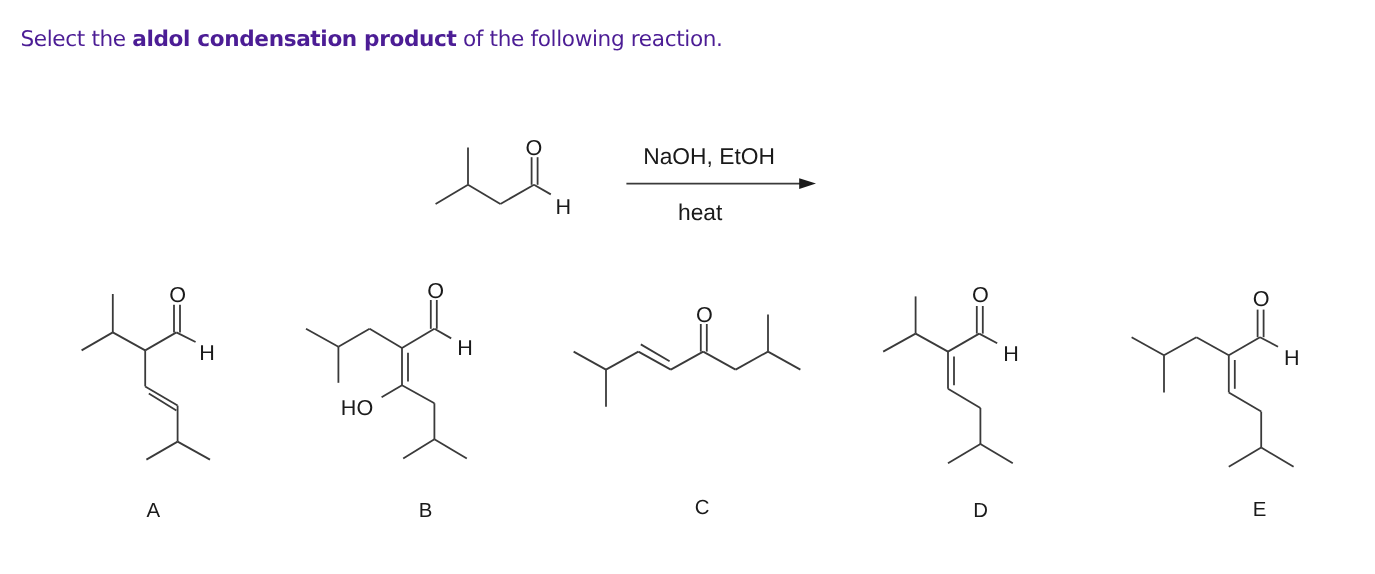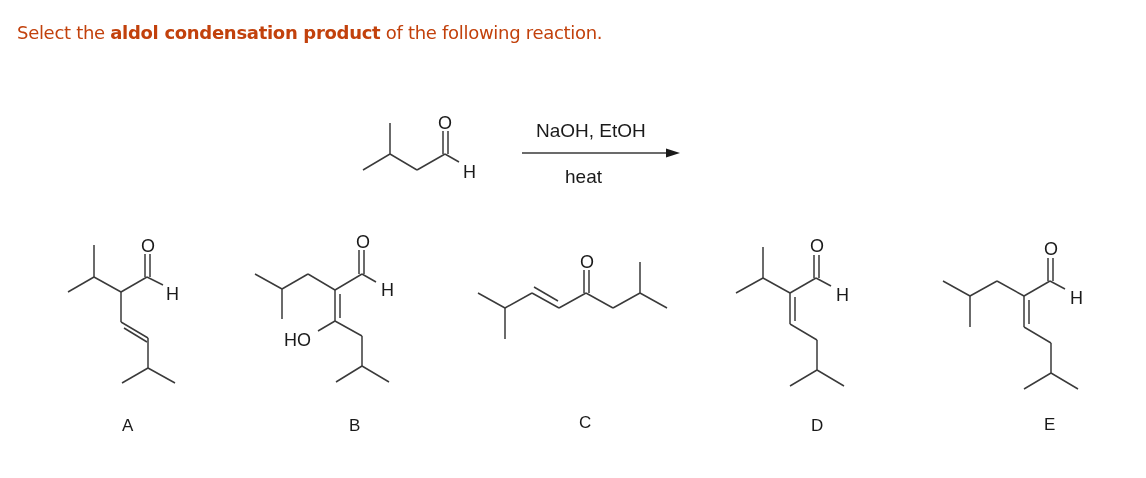--- a/index.html
+++ b/index.html
@@ -1,17 +1,17 @@
 <!DOCTYPE html>
 <html><head>
 <meta charset="utf-8">
 <style>
   html, body { margin:0; padding:0; background:#ffffff; }
   body { width:1146px; height:478px; position:relative; overflow:hidden; font-family:"Liberation Sans", sans-serif; }
-  .prompt { position:absolute; left:17px; top:22px; font-family:"DejaVu Sans", sans-serif; font-size:18px; color:#c2410c; letter-spacing:-0.3px; }
+  .prompt { position:absolute; left:17px; top:22px; font-family:"DejaVu Sans", sans-serif; font-size:18px; color:#4c1d95; letter-spacing:-0.3px; }
   .prompt b { font-weight:bold; }
   svg.scheme { position:absolute; left:0; top:0; }
   svg.scheme line, svg.scheme polyline { stroke:#3a3a3a; stroke-width:1.5; fill:none; }
   svg.scheme text { font-family:"Liberation Sans", sans-serif; fill:#1a1a1a; }
   .atom { font-size:18px; }
   .cond { font-size:19px; }
   .lbl { font-size:17px; }
 </style>
 </head>
 <body>

